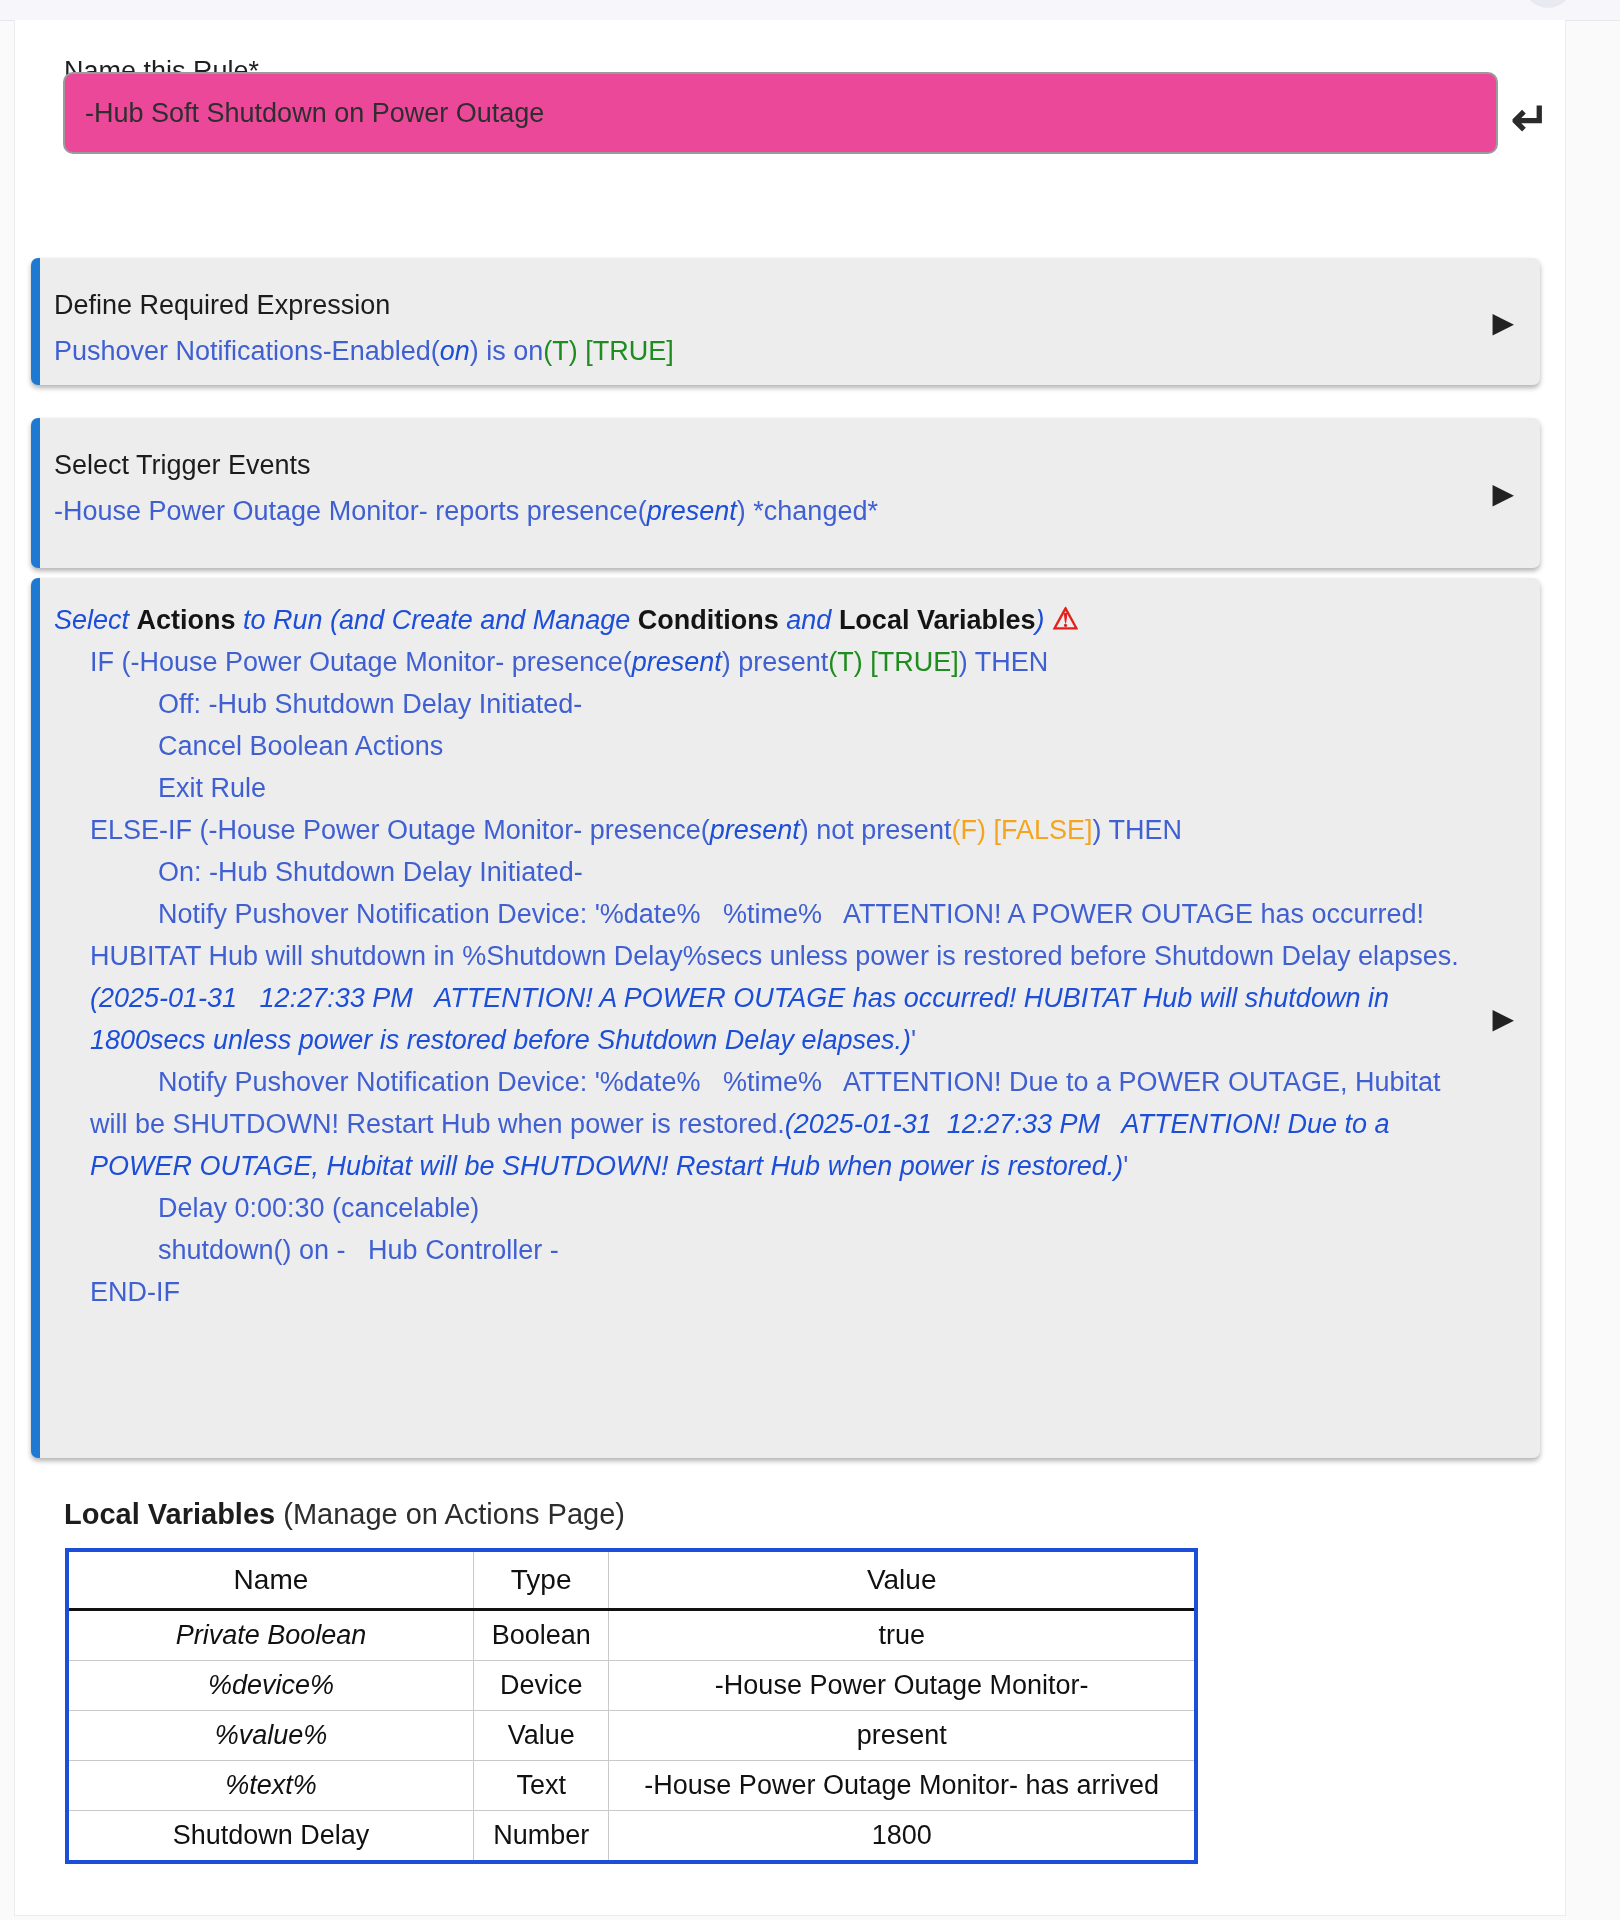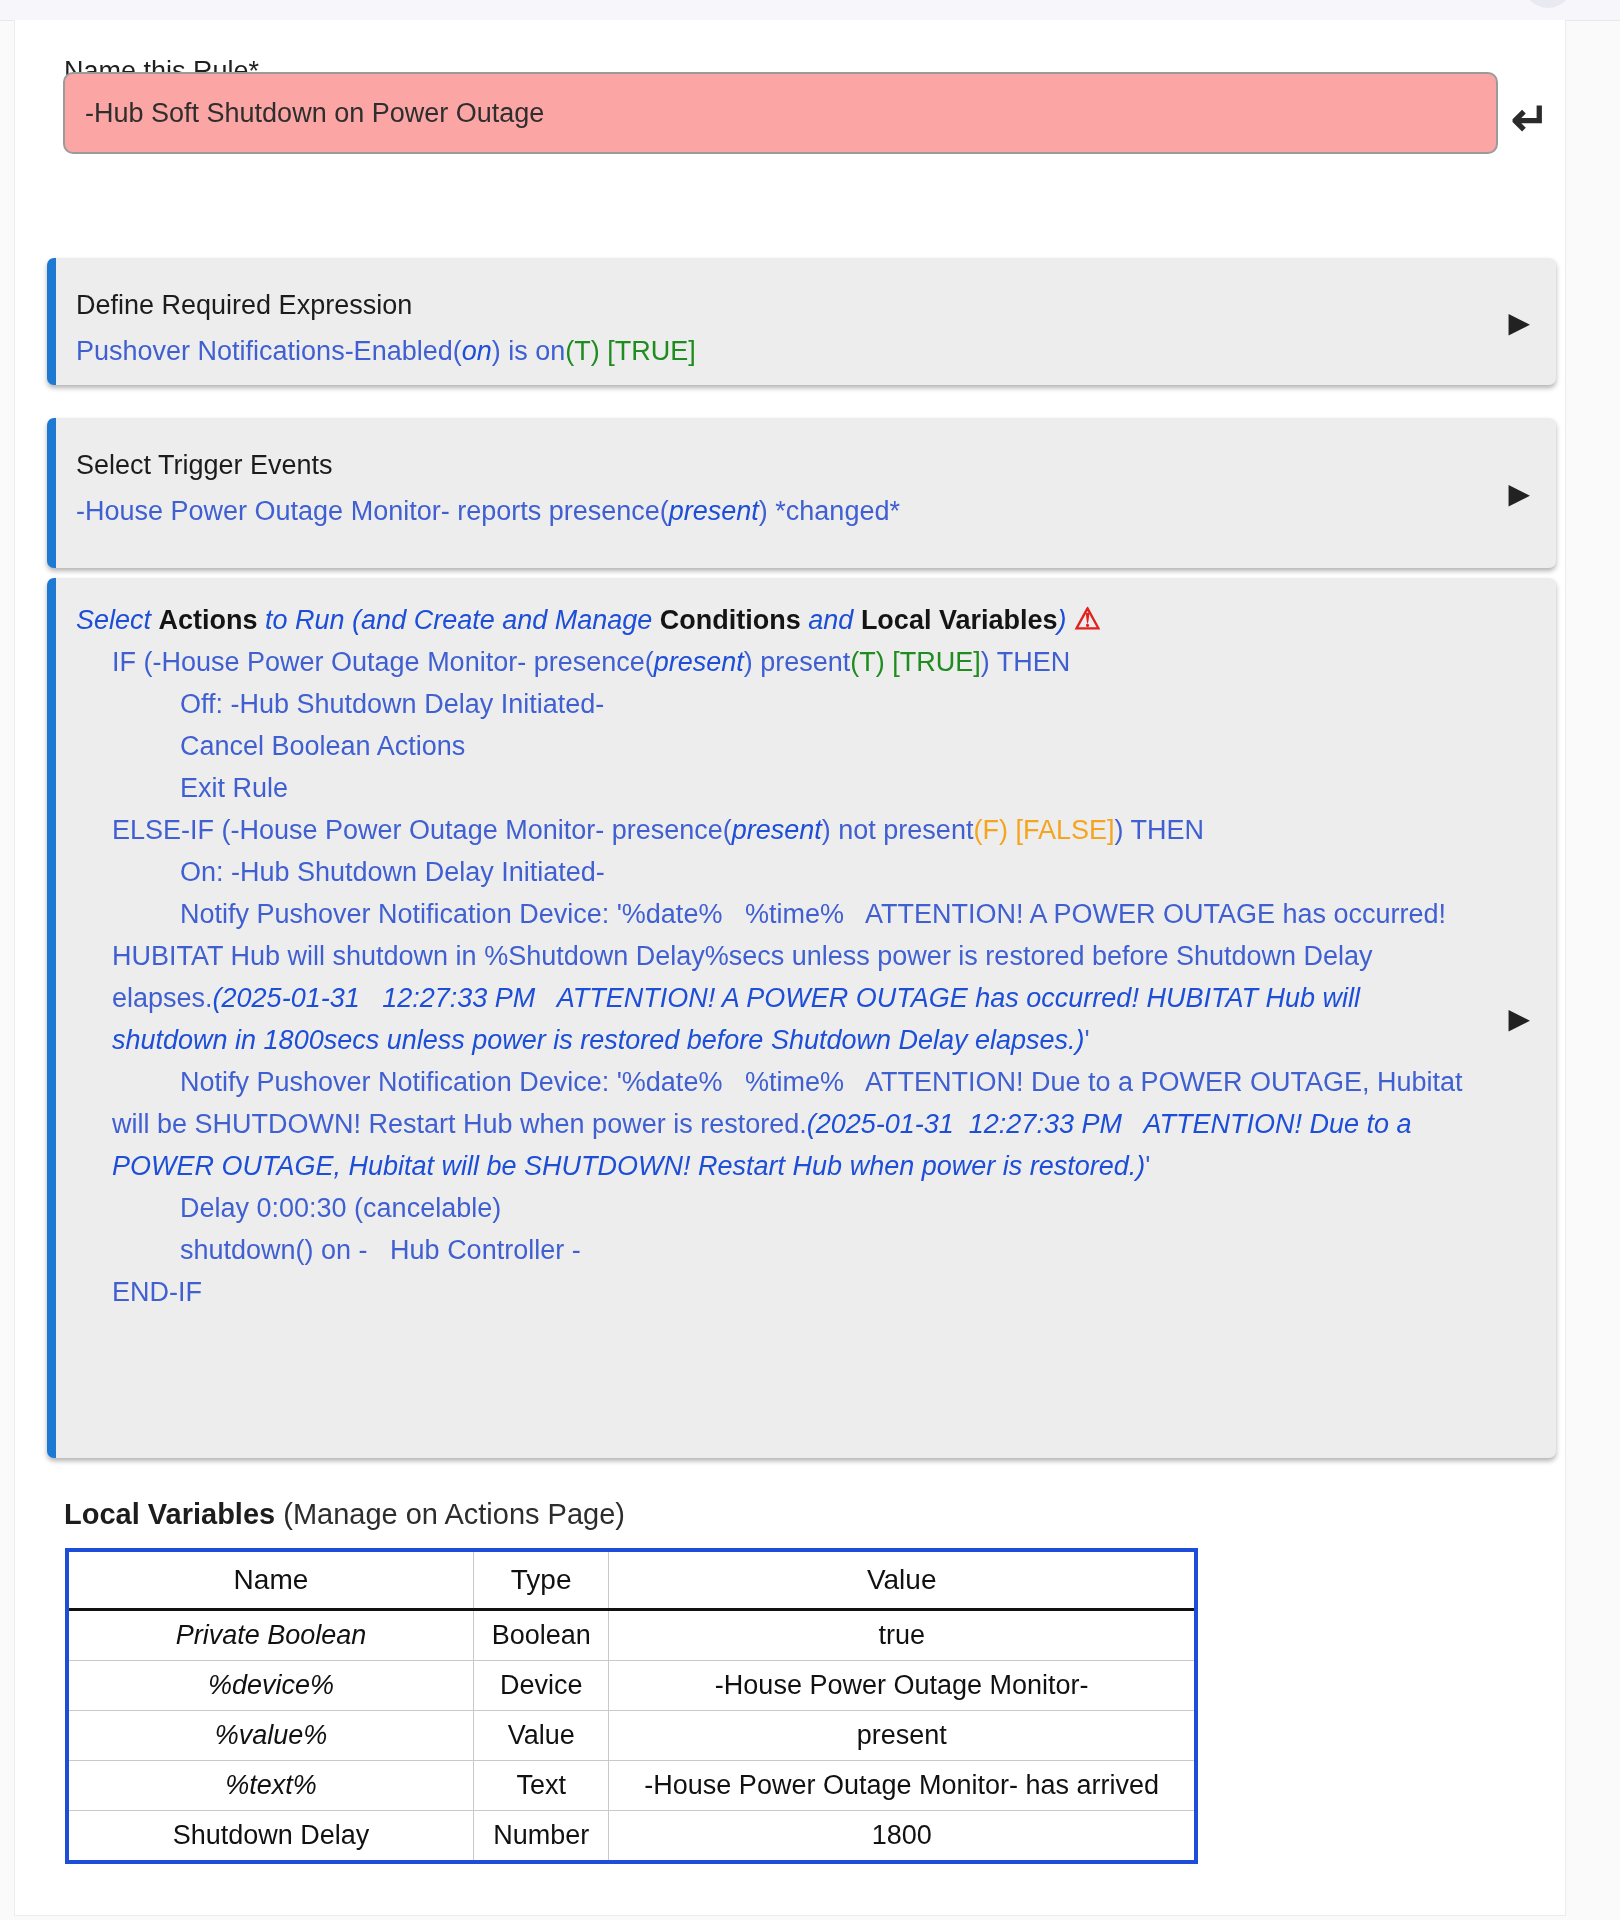--- a/index.html
+++ b/index.html
@@ -23,30 +23,30 @@
     background:#ffffff; box-sizing:border-box;
     border-left:1px solid #ebebf0; border-right:1px solid #ebebf0; border-bottom:1px solid #ebebf0;
   }
   .name-label {
     position:absolute; left:49px; top:36px; font-size:27px; color:#1f1f1f;
   }
   .name-input {
     position:absolute; left:48px; top:52px; width:1435px; height:82px;
     box-sizing:border-box; border:2px solid #9b9b9b; border-radius:10px;
     font-family:"Liberation Sans", sans-serif; font-size:27px; color:#2e2e2e;
-    padding:0 20px; background:#fca5a5; outline:none;
+    padding:0 20px; background:#ec4899; outline:none;
   }
   .enter-icon {
     position:absolute; left:1496px; top:72px; font-size:46px; font-weight:bold; color:#2b2b2b;
   }
   .section {
-    position:absolute; left:32px; width:1509px; box-sizing:border-box;
+    position:absolute; left:16px; width:1509px; box-sizing:border-box;
     background:#ededed; border-left:9px solid #1e79d2; border-radius:7px;
     box-shadow:0 3px 5px rgba(0,0,0,0.3);
-    padding:24px 80px 24px 20px;
+    padding:24px 80px 24px 14px;
   }
   #sec-required { top:238px; height:127px; }
   #sec-trigger  { top:398px; height:150px; }
   #sec-actions  { top:558px; height:880px; padding-top:20px; }
   .sec-title { font-size:27px; line-height:46px; color:#1c1c1c; white-space:pre-wrap; }
   .sec-line  { font-size:27px; line-height:46px; white-space:pre-wrap; }
   .actions-header { font-size:27px; line-height:42px; white-space:pre-wrap; }
   .rule-line { font-size:27px; line-height:42px; white-space:pre-wrap;margin-left:36px; }
   .rule-line.indent { text-indent:68px; }
   .expand-icon {

